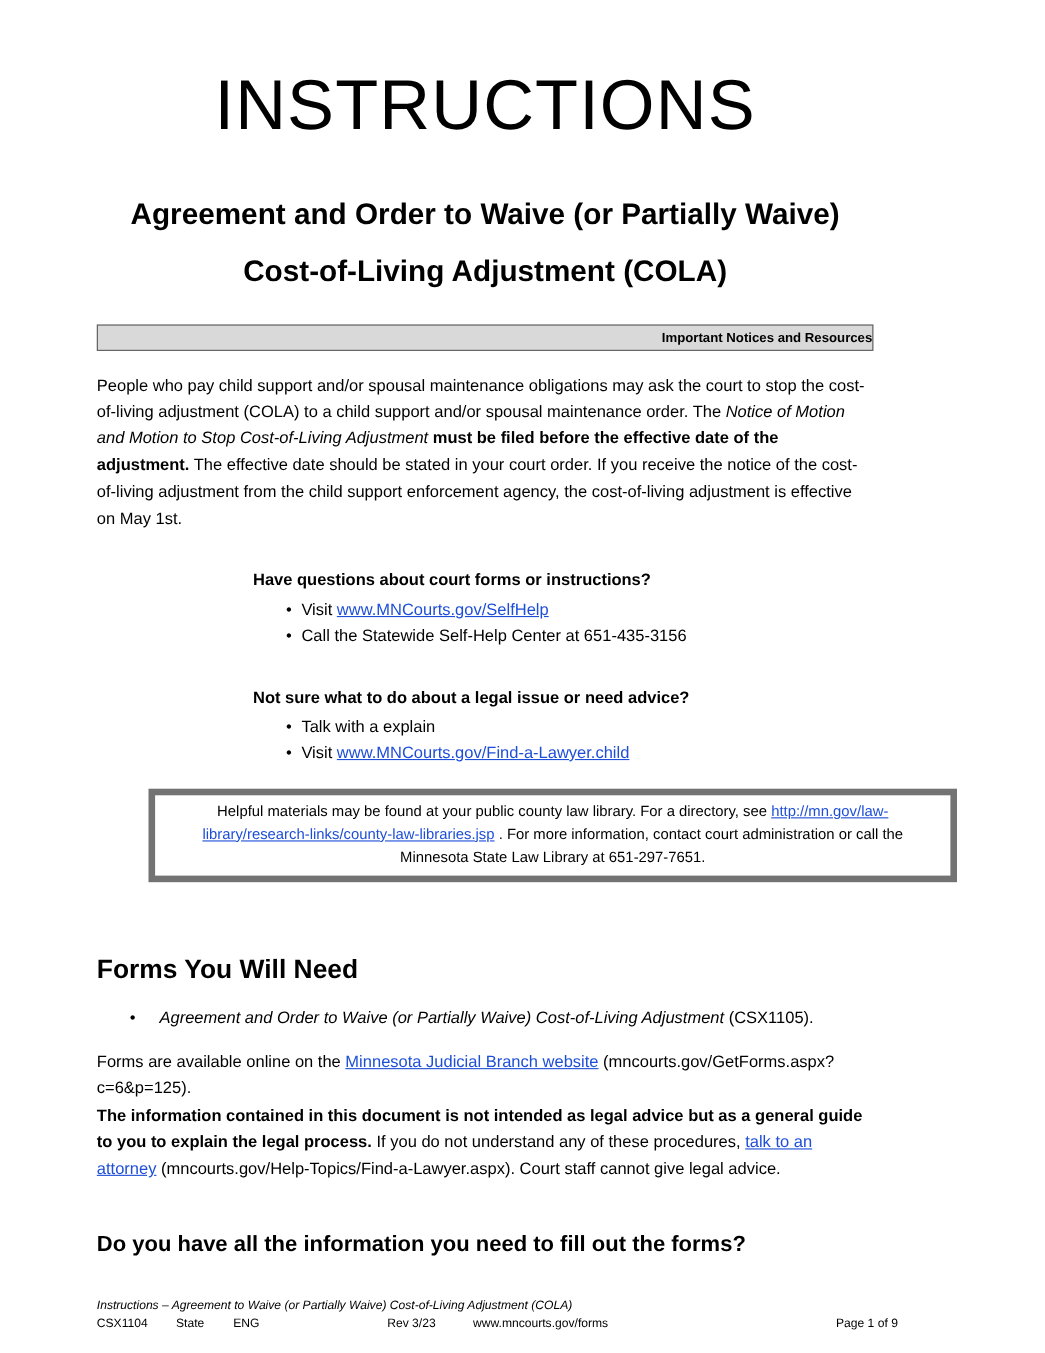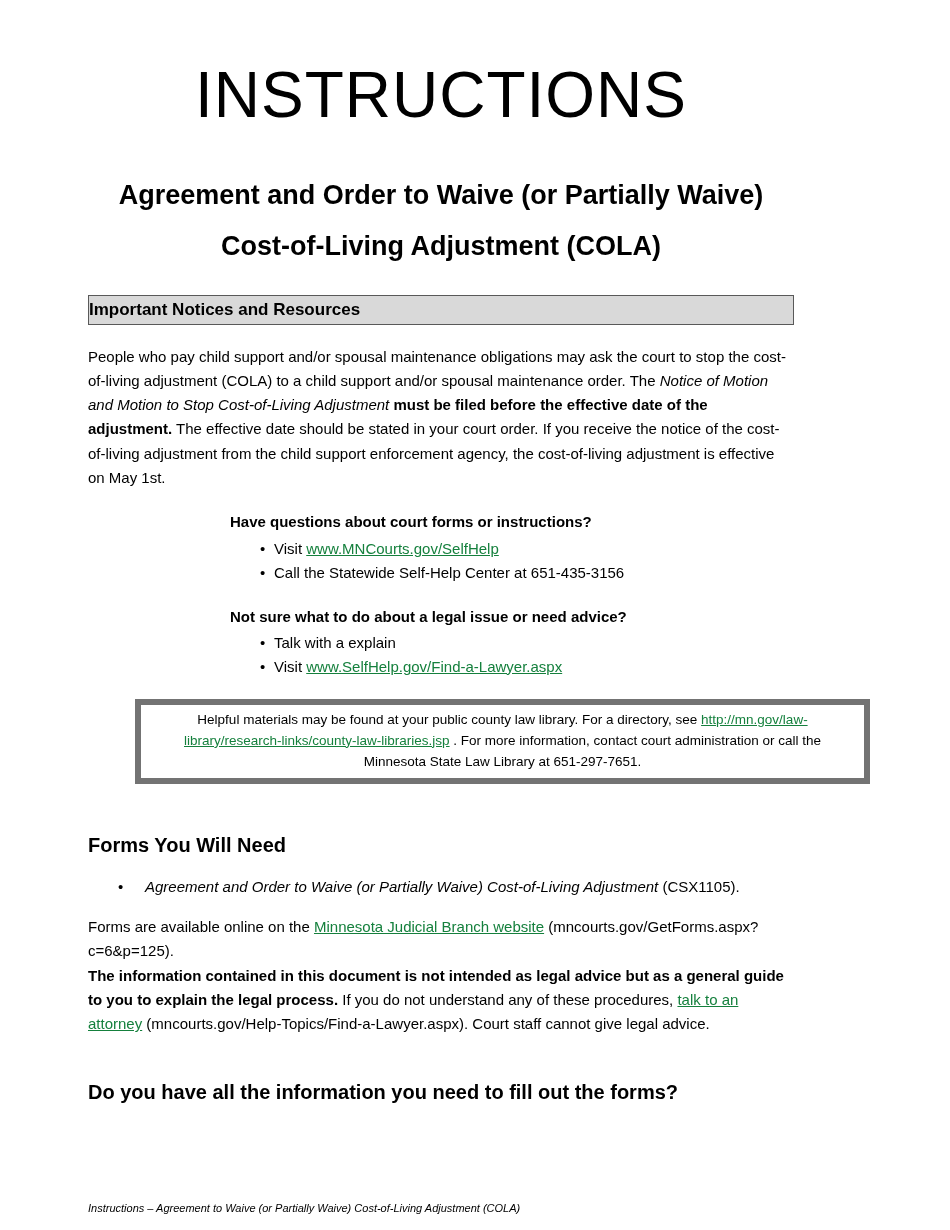--- a/index.html
+++ b/index.html
@@ -27,38 +27,38 @@
     margin-top: 38px;
     text-align: center;
     font-size: 27px;
     font-weight: bold;
     line-height: 1.9;
   }
   .notice-banner {
     margin-top: 22px;
     border: 1px solid #595959;
     background: #d9d9d9;
-    text-align: left;
+    text-align: right;
     font-weight: bold;
-    font-size: 17px;
+    font-size: 12px;
     padding: 4px 0;
   }
   .body-text {
     font-size: 15px;
     line-height: 1.62;
   }
   .intro { margin-top: 20px; }
   .em { font-style: italic; }
   .strong { font-weight: bold; }
   a.link, .link {
-    color: #15803d;
+    color: #1d4ed8;
     text-decoration: underline;
     cursor: pointer;
   }
-  .indent-block { margin-left: 142px; margin-top: 20px; }
+  .indent-block { margin-left: 142px; margin-top: 32px; }
   .indent-block .blk-heading { font-weight: bold; font-size: 15px; }
   .indent-block ul {
     list-style: none;
     margin-top: 2px;
     padding-left: 30px;
     font-size: 15px;
     line-height: 1.6;
   }
   .indent-block ul li::before {
     content: "\2022";
@@ -69,22 +69,22 @@
     margin-top: 20px;
     margin-left: 47px;
     width: 735px;
     border: 6px solid #737373;
     text-align: center;
     font-size: 13.5px;
     line-height: 1.55;
     padding: 5px 14px;
   }
   .section-heading {
-    margin-top: 50px;
-    font-size: 20px;
+    margin-top: 66px;
+    font-size: 24px;
     font-weight: bold;
   }
   .forms-list {
     list-style: none;
     margin-top: 18px;
     padding-left: 30px;
     font-size: 15px;
     line-height: 1.62;
   }
   .forms-list li { padding-left: 0; margin-bottom: 8px; }
@@ -135,35 +135,43 @@
     <ul>
       <li><span>Visit </span><a class="link">www.MNCourts.gov/SelfHelp</a></li>
       <li><span>Call the Statewide Self-Help Center at 651-435-3156</span></li>
     </ul>
   </div>
 
   <div class="indent-block body-text">
     <div class="blk-heading">Not sure what to do about a legal issue or need advice?</div>
     <ul>
       <li><span>Talk with a explain</span></li>
-      <li><span>Visit </span><a class="link">www.SelfHelp.gov/Find-a-Lawyer.aspx</a></li>
+      <li><span>Visit </span><a class="link">www.MNCourts.gov/Find-a-Lawyer.child</a></li>
     </ul>
   </div>
 
   <div class="library-box"><span>Helpful materials may be found at your public county law library. For a directory, see </span><a class="link">http://mn.gov/law-library/research-links/county-law-libraries.jsp</a><span> . For more information, contact court administration or call the Minnesota State Law Library at 651-297-7651.</span></div>
 
   <h3 class="section-heading">Forms You Will Need</h3>
 
   <ul class="forms-list">
     <li><span class="em">Agreement and Order to Waive (or Partially Waive) Cost-of-Living Adjustment</span><span> (CSX1105).</span></li>
   </ul>
 
   <p class="body-text avail-para"><span>Forms are available online on the </span><a class="link">Minnesota Judicial Branch website</a><span> (mncourts.gov/GetForms.aspx?c=6&amp;p=125).</span></p>
 
   <p class="body-text legal-para"><span class="strong">The information contained in this document is not intended as legal advice but as a general guide to you to explain the legal process.</span><span>  If you do not understand any of these procedures, </span><a class="link">talk to an attorney</a><span> (mncourts.gov/Help-Topics/Find-a-Lawyer.aspx).  Court staff cannot give legal advice.</span></p>
 
   <h3 class="final-heading">Do you have all the information you need to fill out the forms?</h3>
 
   <div class="footer">
     <div class="footer-line1">Instructions – Agreement to Waive (or Partially Waive) Cost-of-Living Adjustment (COLA)</div>
+    <div class="footer-line2">
+      <span class="f-id">CSX1104</span>
+      <span class="f-state">State</span>
+      <span class="f-lang">ENG</span>
+      <span class="f-rev">Rev 3/23</span>
+      <span class="f-url">www.mncourts.gov/forms</span>
+      <span class="f-page">Page 1 of 9</span>
+    </div>
   </div>
 
 </div>
 
 </body></html>

